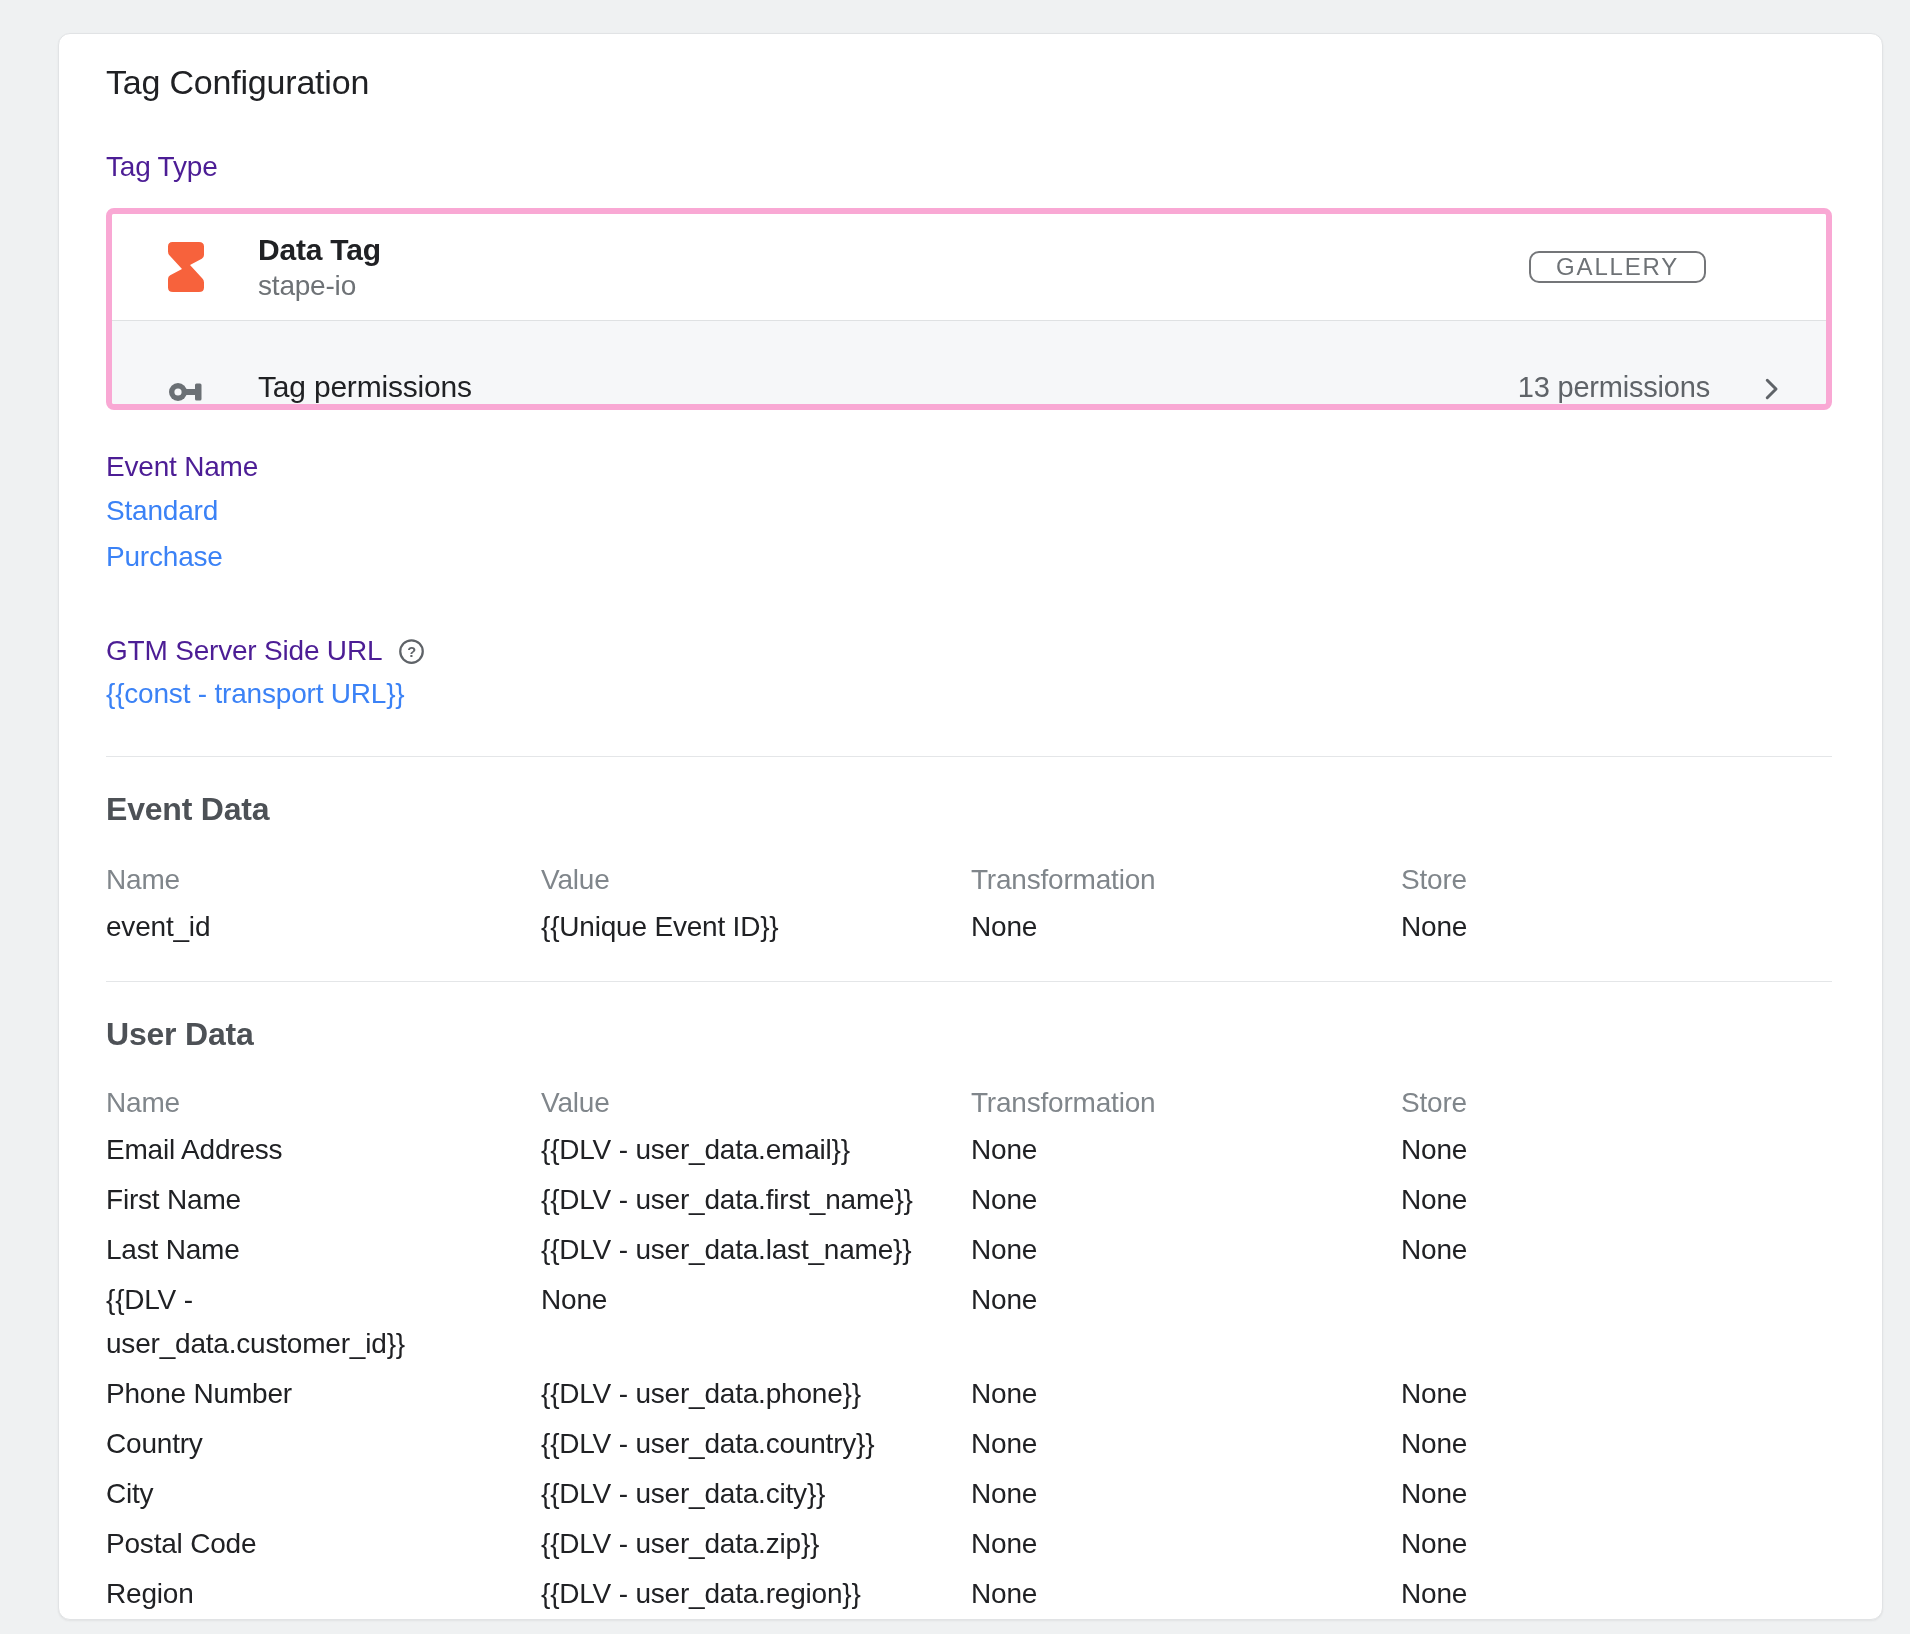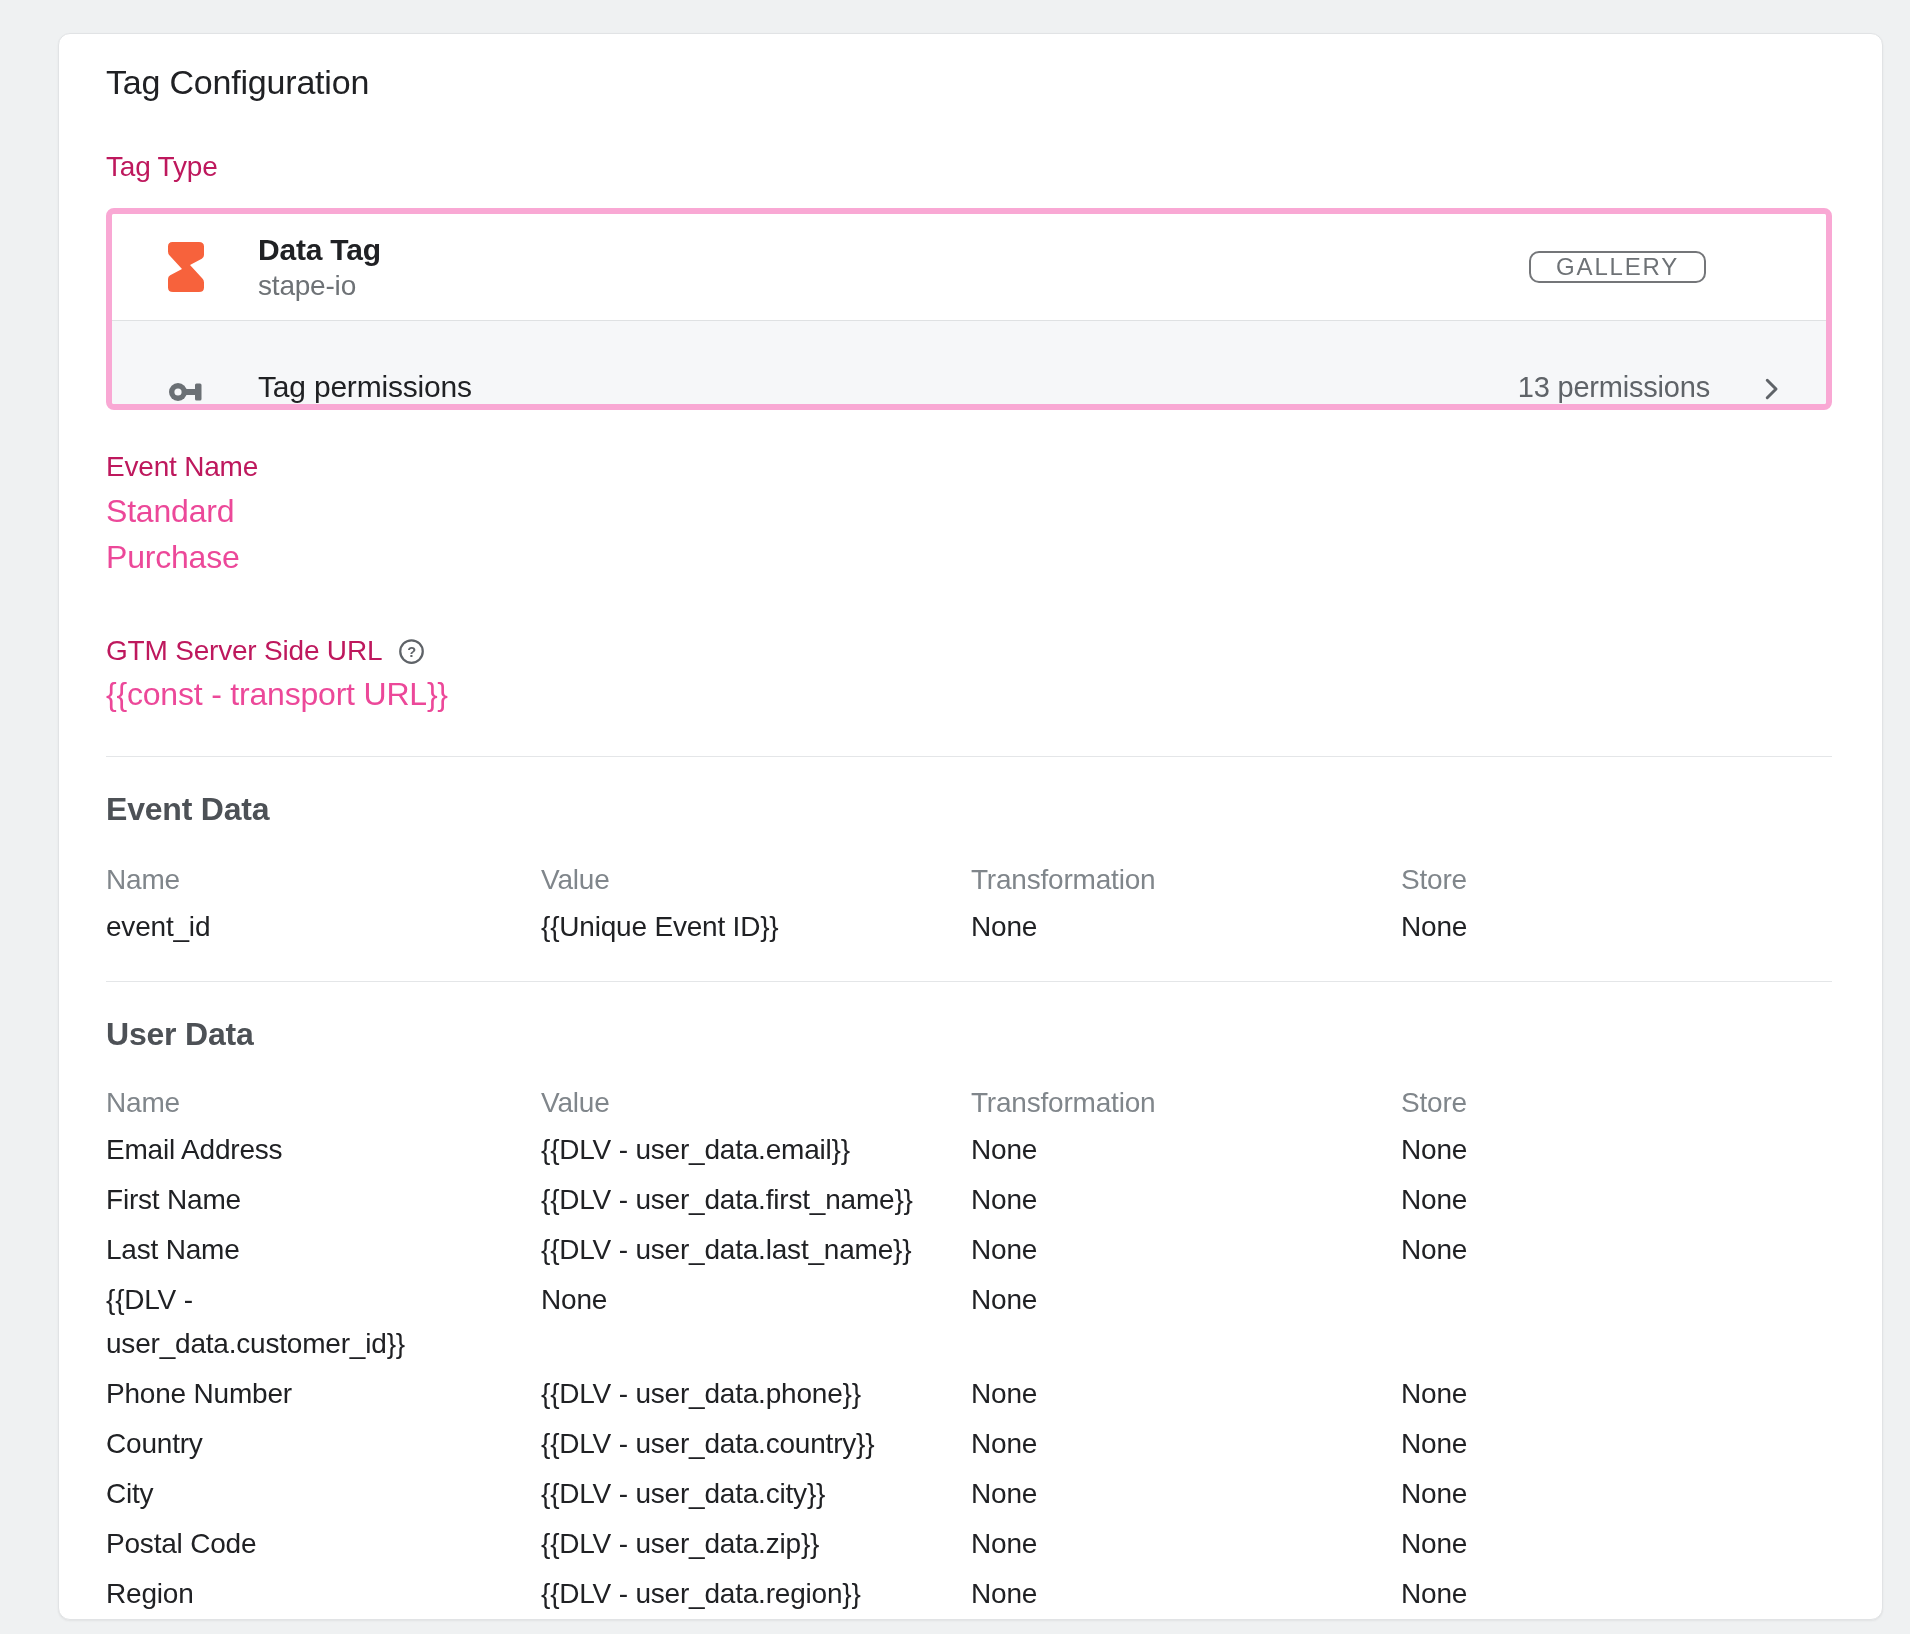--- a/index.html
+++ b/index.html
@@ -13,21 +13,21 @@
   .outer-card {
     position:absolute; left:58px; top:33px;
     width:1825px; height:1587px;
     background:#ffffff;
     border:1px solid #e1e3e5;
     border-radius:12px;
     box-shadow:0 1px 2px rgba(60,64,67,.08);
     padding:28px 50px 0 47px;
   }
   .page-title { font-size:34px; font-weight:400; color:#202124; line-height:40px; }
-  .field-label { font-size:28px; color:#be185d; line-height:30px; font-weight:400; }
+  .field-label { font-size:28px; color:#4c1d95; line-height:30px; font-weight:400; }
   .tag-type-label { margin-top:50px; }
 
   
   .tag-type-card {
     margin-top:26px;
     border:6px solid #f9a8d4;
     border-radius:8px;
     overflow:hidden;
   }
   .tag-main-row {
@@ -61,21 +61,21 @@
     padding:0 40px 0 56px;
     cursor:pointer;
   }
   .key-icon { width:36px; height:24px; flex:0 0 36px; }
   .permissions-label { font-size:30px; color:#202124; margin-left:54px; }
   .permissions-count { margin-left:auto; font-size:29px; color:#5f6368; }
   .chevron-icon { width:30px; height:30px; margin-left:46px; }
 
   
   .event-name-label { margin-top:42px; }
-  .field-value { font-size:32px; color:#ec4899; line-height:46px; }
+  .field-value { font-size:28px; color:#3b82f6; line-height:46px; }
   .event-name-values { margin-top:6px; }
   .gtm-label-row { margin-top:56px; display:flex; align-items:center; gap:16px; }
   .help-icon { width:27px; height:27px; display:inline-block; }
   .gtm-value { margin-top:6px; line-height:44px; }
 
   .divider { height:1px; background:#e4e6e8; margin-top:40px; }
 
   .section-title { margin-top:34px; font-size:32px; font-weight:700; color:#4d5156; line-height:36px; }
 
   .grid-row {

